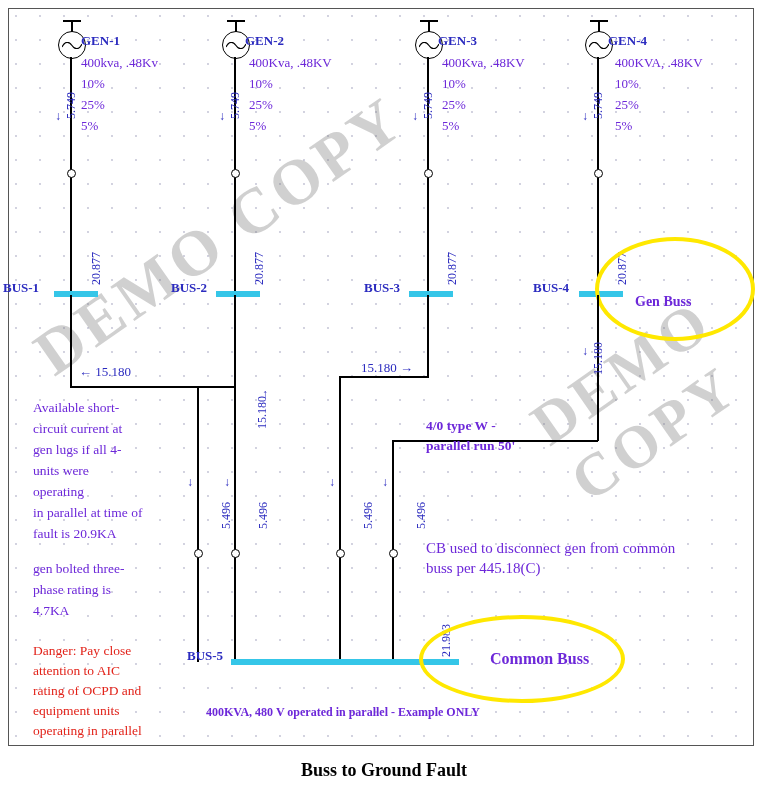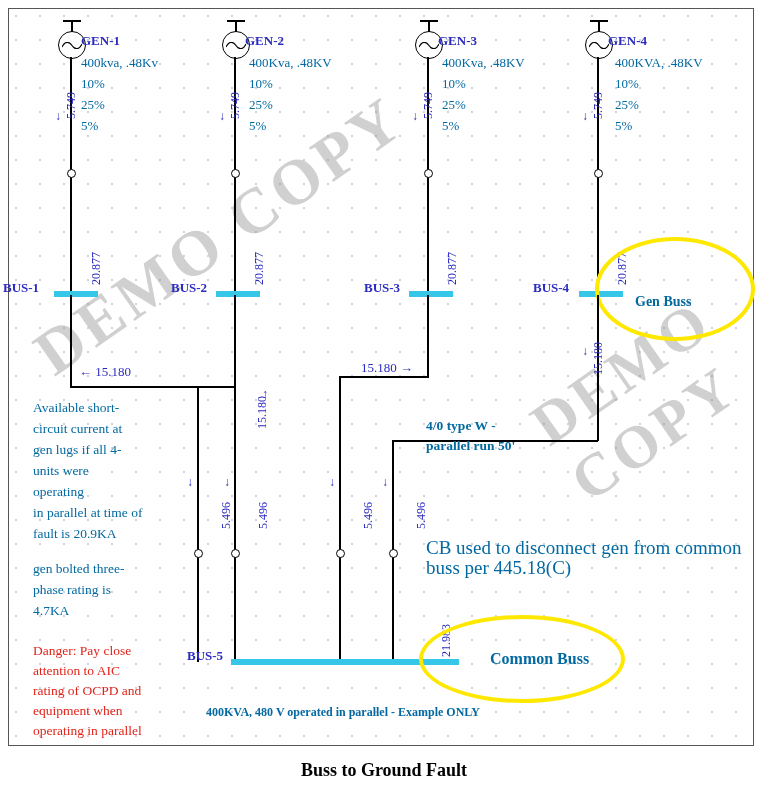--- a/index.html
+++ b/index.html
@@ -11,21 +11,21 @@
       radial-gradient(circle at 1px 1px, rgba(120,120,160,.35) 0.7px, transparent 0.8px);
     background-size:24px 24px;
     background-position:6px 6px;
   }
   .wire{position:absolute;background:#000;}
   .wh{height:2px;}
   .wv{width:2px;}
   .bus{position:absolute;height:6px;background:#35c6e8;}
   .lbl{position:absolute;white-space:pre;}
   .blue{color:#2b2bbf;}
-  .blk{color:#0369a1;}
+  .blk{color:#6d28d9;}
   .red{color:#e2231a;}
   .b{font-weight:bold;}
   .node{position:absolute;width:7px;height:7px;border:1.4px solid #000;border-radius:50%;background:#fff;}
   .gen{position:absolute;width:26px;height:26px;border:1.6px solid #000;border-radius:50%;background:#fff;}
   .gen .sine{position:absolute;left:3px;top:10px;width:20px;height:7px;}
   .gen .stem{position:absolute;left:12px;top:-10px;width:2px;height:10px;background:#000;}
   .gen .hat{position:absolute;left:4px;top:-12px;width:18px;height:2px;background:#000;}
   .vert-text{position:absolute;transform-origin:0 0;transform:rotate(-90deg);white-space:nowrap;}
   .ellipse{position:absolute;border:4px solid #ffe800;border-radius:50%;background:transparent;}
   .wm{position:absolute;color:rgba(120,120,120,.35);font-weight:bold;letter-spacing:4px;}
@@ -184,25 +184,25 @@
 units were
 operating
 in parallel at time of
 fault is 20.9KA</div>
     <div class="lbl blk" style="left:24px;top:549px;font-size:13.5px;line-height:21px;">gen bolted three-
 phase rating is
 4.7KA</div>
     <div class="lbl red" style="left:24px;top:632px;font-size:13.5px;line-height:20px;">Danger: Pay close
 attention to AIC
 rating of OCPD and
-equipment when
+equipment units
 operating in parallel</div>
 
     <div class="lbl blk b" style="left:417px;top:407px;font-size:13.5px;line-height:20px;">4/0 type W -
 parallel run 50'</div>
-    <div class="lbl blk" style="left:417px;top:529px;font-size:19px;line-height:20px;">CB used to disconnect gen from common
+    <div class="lbl blk" style="left:417px;top:529px;font-size:15px;line-height:20px;">CB used to disconnect gen from common
 buss per 445.18(C)</div>
 
     <div class="lbl blk b" style="left:197px;top:696px;font-size:12px;">400KVA, 480 V operated in parallel - Example ONLY</div>
   </div>
 
   <div class="cap b" style="left:0;top:760px;font-size:18px;">Buss to Ground Fault</div>
 </div>
 
 </body></html>

